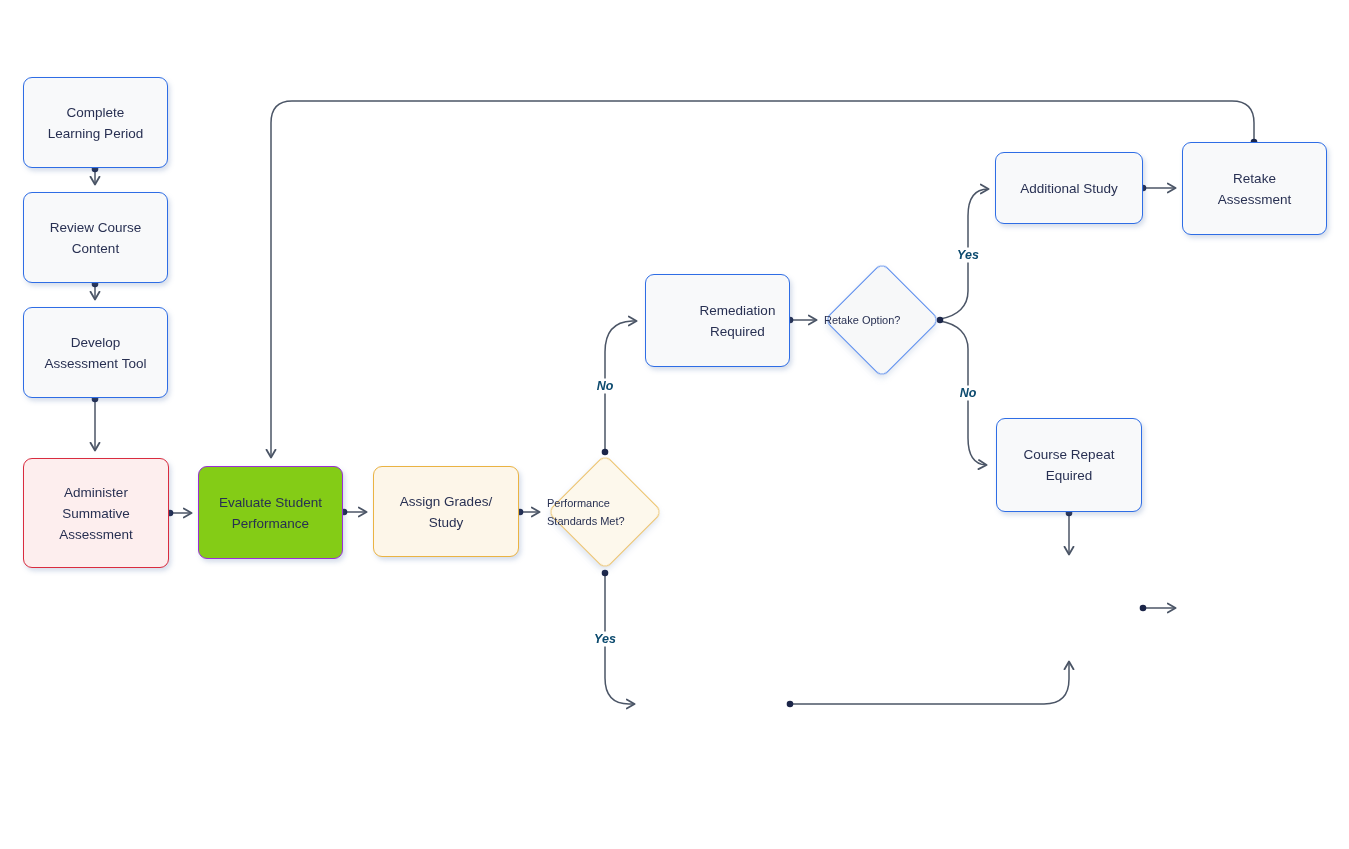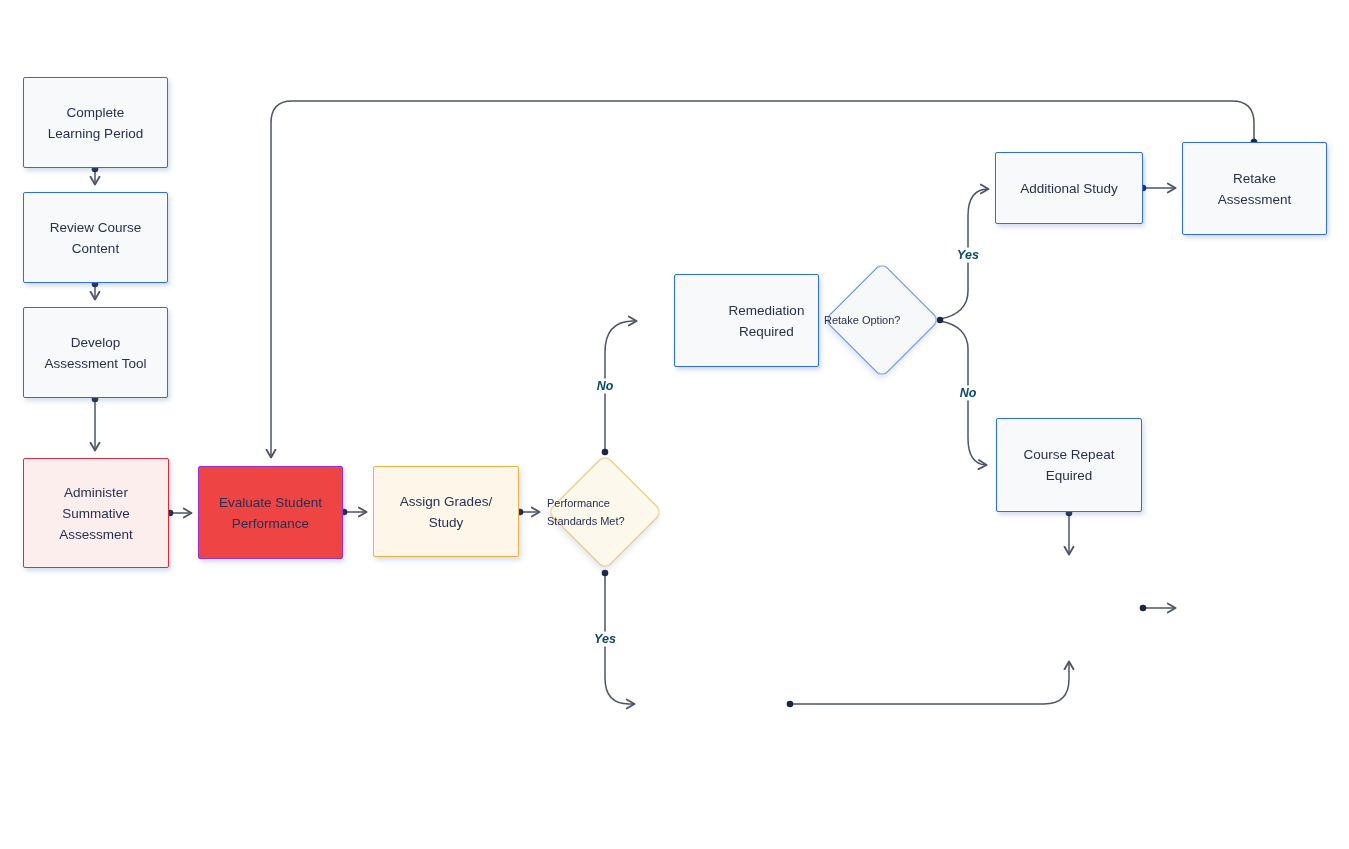--- a/index.html
+++ b/index.html
@@ -17,32 +17,32 @@
     left: 0; top: 0;
     width: 1349px; height: 849px;
     pointer-events: none;
   }
   .node {
     position: absolute;
     display: flex;
     align-items: center;
     justify-content: center;
     text-align: center;
-    border-radius: 2px;
+    border-radius: 9px;
     background: #f8f9fa;
     border: 1.5px solid #2e6de5;
     color: #283052;
     font-size: 13.5px;
     line-height: 21px;
     white-space: pre-line;
     box-shadow: 2px 3px 5px rgba(100, 130, 180, 0.28);
     padding: 4px 8px;
   }
   .node.red    { border-color: #d92c3f; background: #fdeeee; }
-  .node.purple { border-color: #9b2fd6; background: #ef4444; }
+  .node.purple { border-color: #9b2fd6; background: #84cc16; }
   .node.amber  { border-color: #eab343; background: #fdf6e9; }
   .diamond-shape {
     position: absolute;
     width: 82px; height: 82px;
     transform: rotate(45deg);
     border-radius: 8px;
     border: 1.5px solid #4f86ee;
     background: #f7f8f9;
     filter: drop-shadow(2px 3px 3px rgba(100, 130, 180, 0.22));
   }
@@ -133,21 +133,21 @@
   <div class="node purple" style="left:198px; top:466px; width:145px; height:93px;">Evaluate Student
 Performance</div>
 
   <div class="node amber" style="left:373px; top:466px; width:146px; height:91px;">Assign Grades/
 Study</div>
 
   <div class="diamond-shape amber" style="left:564px; top:471px;"></div>
   <div class="diamond-label" style="left:605px; top:512px;">Performance
 Standards Met?</div>
 
-  <div class="node" style="left:674px; top:274px; width:145px; height:93px;padding-left:48px;">Remediation
+  <div class="node" style="left:645px; top:274px; width:145px; height:93px;padding-left:48px;">Remediation
 Required</div>
 
   <div class="diamond-shape" style="left:841px; top:279px;"></div>
   <div class="diamond-label" style="left:882px; top:320px;">Retake Option?</div>
 
   <div class="node" style="left:995px; top:152px; width:148px; height:72px;">Additional Study</div>
 
   <div class="node" style="left:1182px; top:142px; width:145px; height:93px;">Retake
 Assessment</div>
 

